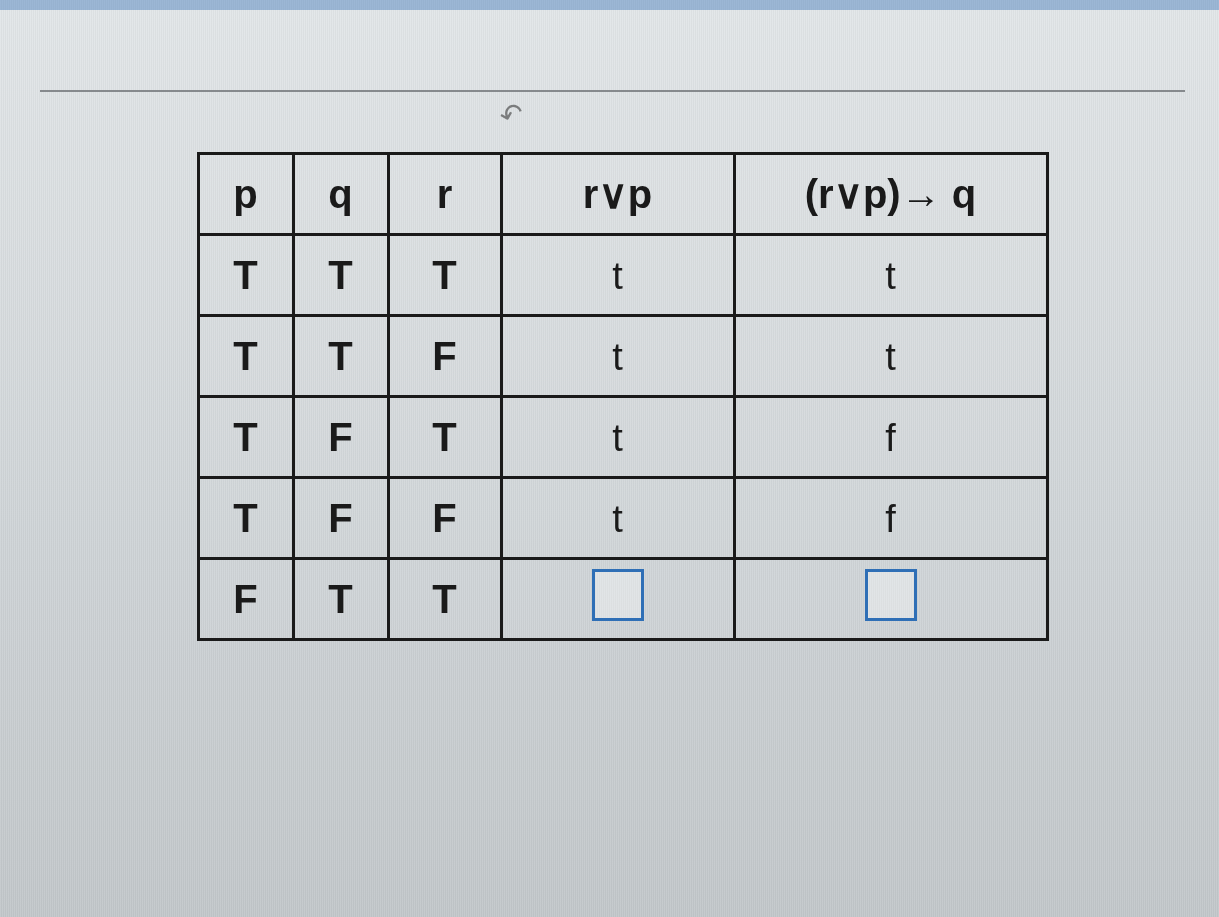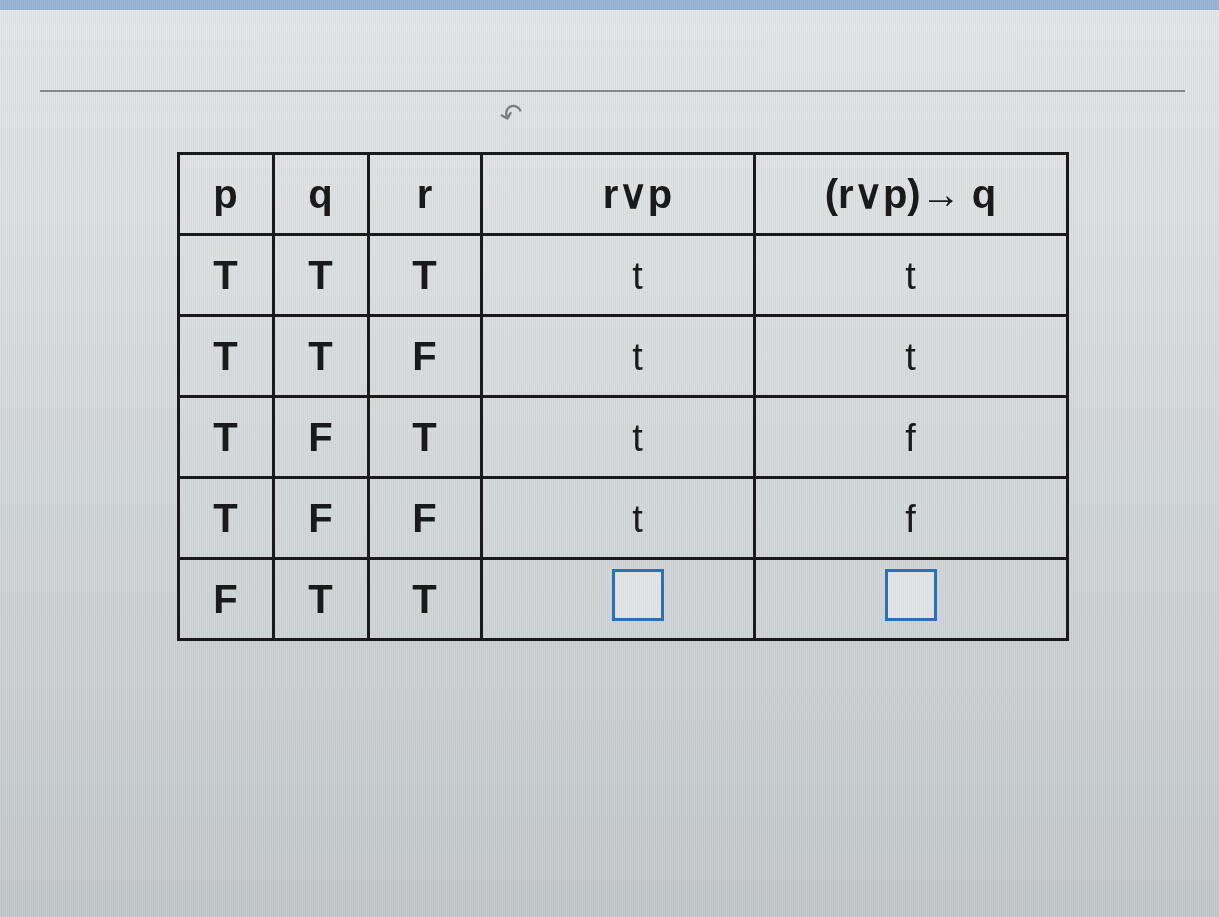--- a/index.html
+++ b/index.html
@@ -68,21 +68,21 @@
     font-weight: 600;
     font-family: Arial, Helvetica, sans-serif;
     color: #1a1a1a;
     padding: 0;
   }
   th {
     font-weight: 700;
   }
   .col-narrow { width: 92px; height: 78px; }
   .col-r      { width: 110px; height: 78px; }
-  .col-med    { width: 230px; height: 78px; padding-left: 40px; }
+  .col-med    { width: 230px; height: 78px; }
   .col-wide   { width: 310px; height: 78px; }
   tbody td { height: 92px; }
   .answer {
     font-size: 38px;
     font-weight: 500;
     font-family: Arial, Helvetica, sans-serif;
   }
   .input-box {
     display: inline-block;
     width: 52px;

